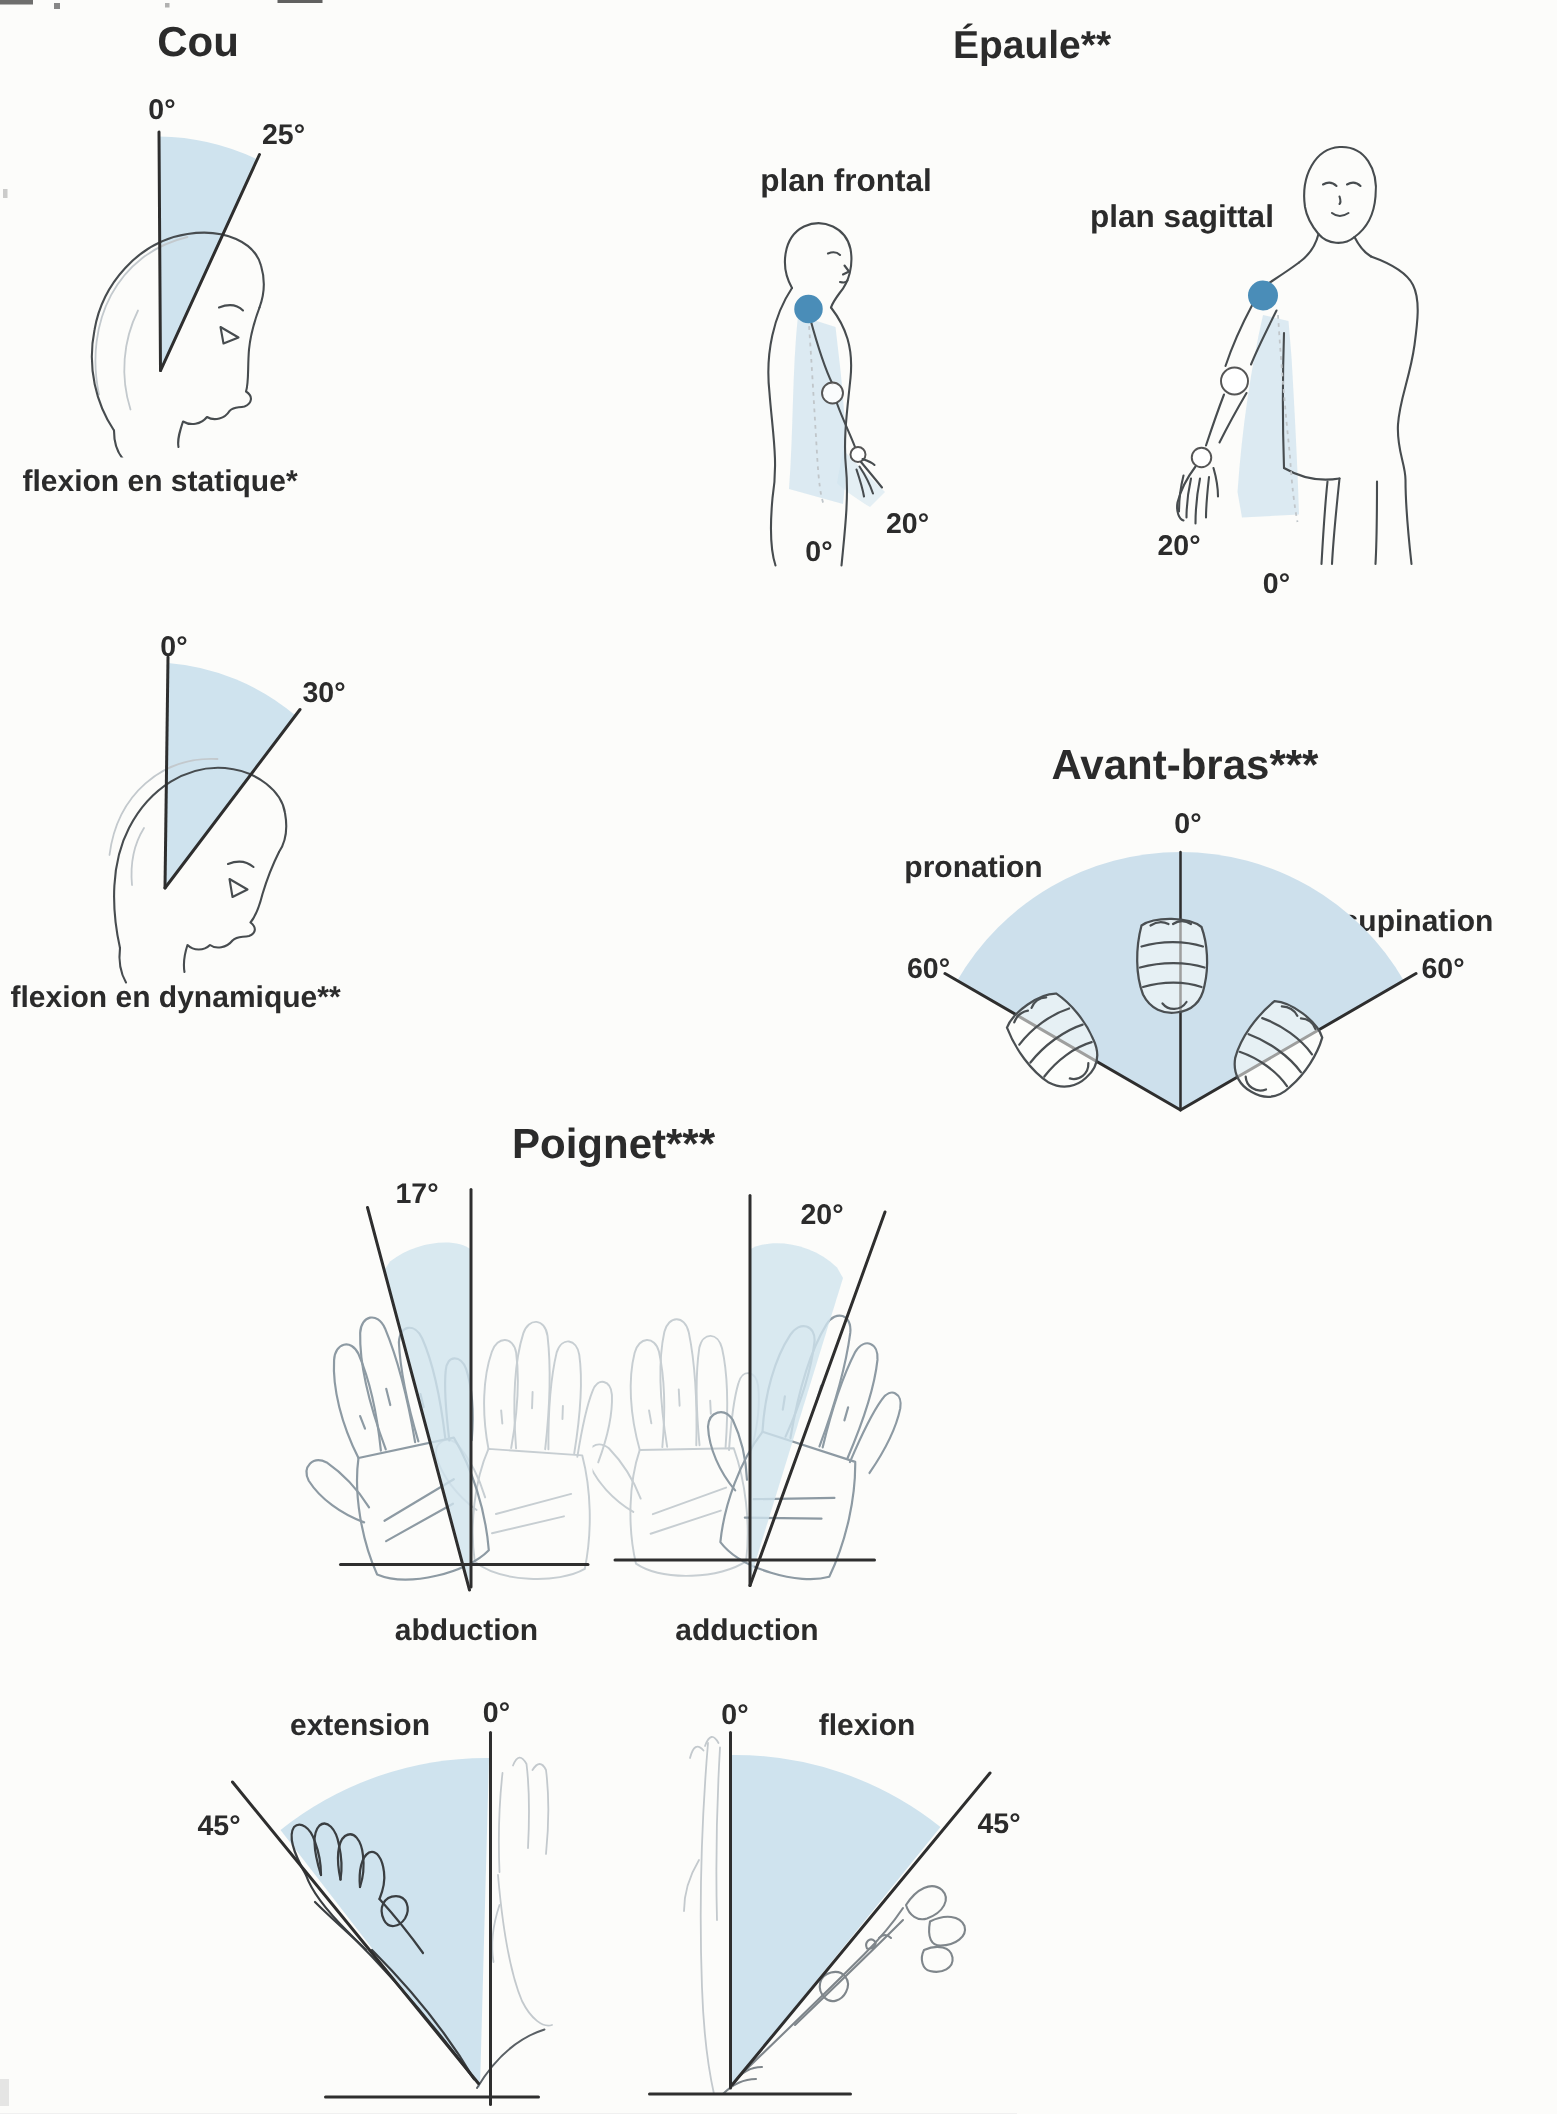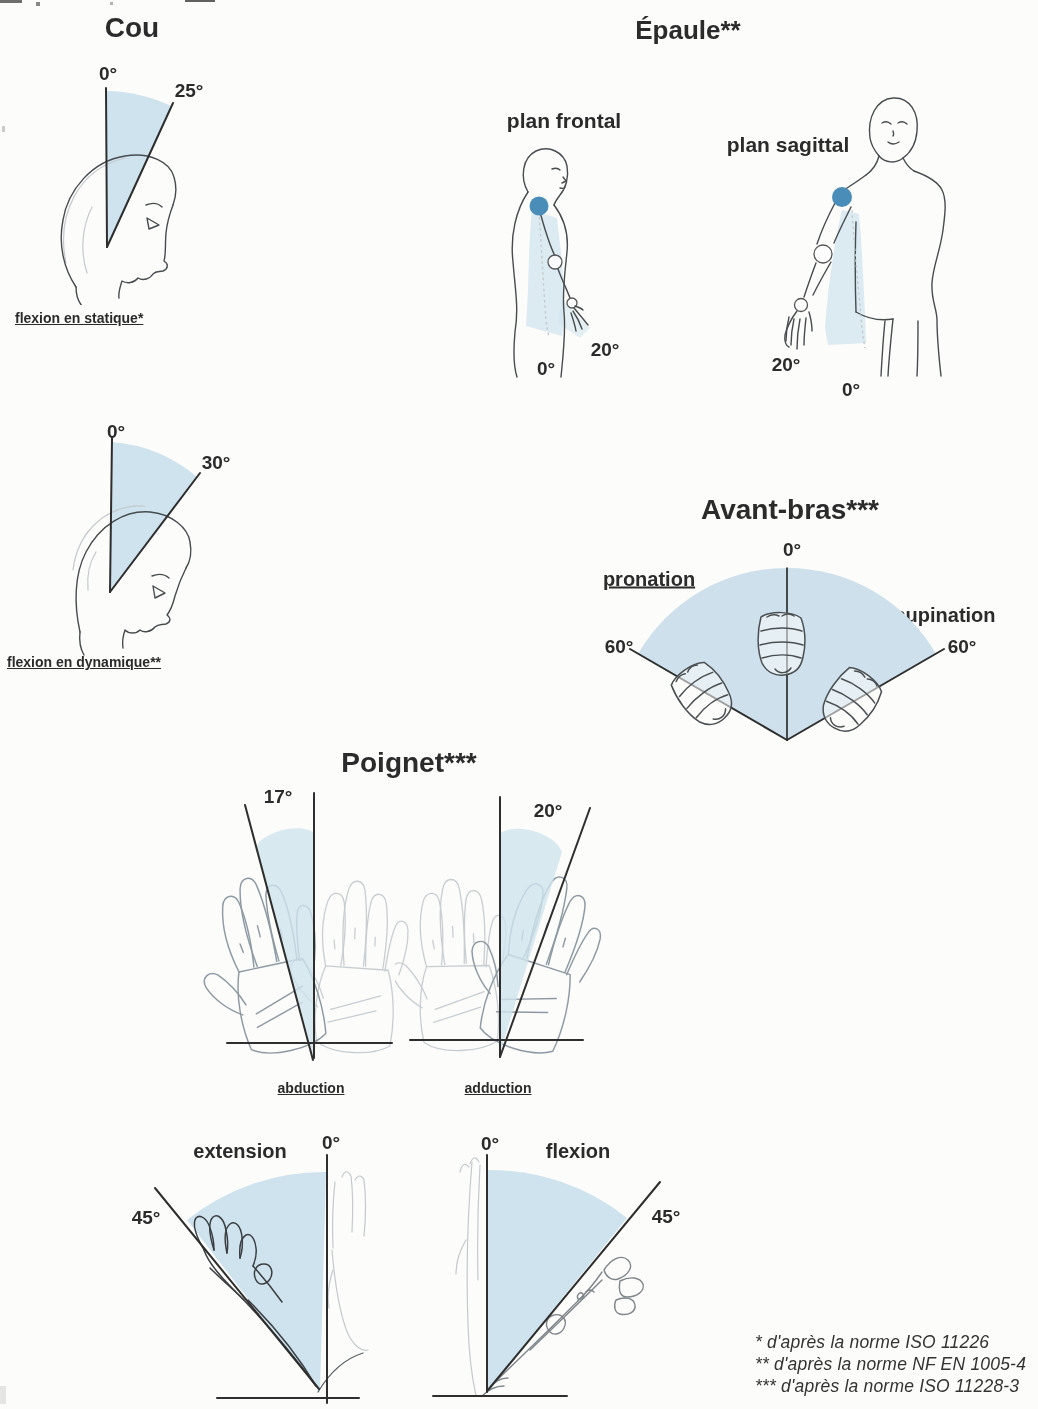--- a/index.html
+++ b/index.html
@@ -15,21 +15,21 @@
     position:absolute;
     transform:translate(-50%,-50%);
     font-weight:600;
     white-space:nowrap;
     color:#2b2b2b;
   }
   .lbl.left-anchor{transform:none;}
   .angle{font-size:19px;}
   .title{font-size:28px;}
   .title-lg{font-size:26px;}
-  .caption{font-size:14px;text-decoration:underline;}
+  .caption{font-size:20px;}
   .sublabel{font-size:21px;}
   .rotlabel{font-size:20px;}
   .fig{position:absolute;}
   .footnotes{
     position:absolute;left:755px;top:1331px;
     font-style:italic;font-size:17.5px;line-height:22px;
     color:#333;font-weight:400;letter-spacing:.2px;
   }
   .artifact{position:absolute;}
   
@@ -153,21 +153,21 @@
       <path class="sketch" d="M 37,221 C 31,229 27,237 25,245 C 24,251 26,256 29,257"></path>
       <path class="sketch" d="M 29,227 C 27,235 26,244 26,251 M 34,229 C 32,238 31,248 31,255 M 40,229 C 38,239 37,250 37,259 M 46,228 C 45,237 44,247 44,255 M 49,222 C 51,229 52,236 52,241"></path>
     </g>
     <circle class="joint" cx="82" cy="107" r="10"></circle>
   </svg>
   <div class="lbl angle" style="left:786px;top:365px;">20°</div>
   <div class="lbl angle" style="left:851px;top:390px;">0°</div>
 
   <div class="lbl title" style="left:790px;top:510px;">Avant-bras***</div>
   <div class="lbl angle" style="left:792px;top:550px;">0°</div>
-  <div class="lbl rotlabel" style="left:649px;top:579px;text-decoration:underline;">pronation</div>
+  <div class="lbl rotlabel" style="left:649px;top:579px;">pronation</div>
   <div class="lbl rotlabel" style="left:945px;top:579px;margin-top:36px;">supination</div>
   <div class="lbl angle" style="left:619px;top:647px;">60°</div>
   <div class="lbl angle" style="left:962px;top:647px;">60°</div>
 
   <svg class="fig" style="left:605px;top:550px;" width="380" height="200" viewBox="0 0 380 200">
     <defs>
       <g id="fist">
         <path d="M -21,-25 C -25,-10 -25,8 -20,21 C -15,31 -6,34 2,33 C 12,32 19,26 21,15 C 24,2 23,-13 19,-24 C 10,-31 -12,-31 -21,-25 Z" fill="rgba(252,253,252,.55)"></path>
         <path d="M -21,-11 C -8,-15 8,-15 20,-11" fill="none"></path>
         <path d="M -22,3 C -8,-1 9,-1 21,3" fill="none"></path>
@@ -277,19 +277,14 @@
       <path d="M 92,276 C 98,270 106,266 114,266"></path>
     </g>
     <path class="ink" d="M 97,35 L 97,272"></path>
     <path class="ink" d="M 98,270 L 270,62"></path>
     <path class="ink" d="M 43,276 L 177,276"></path>
   </svg>
   <div class="lbl angle" style="left:490px;top:1144px;">0°</div>
   <div class="lbl rotlabel" style="left:578px;top:1151px;">flexion</div>
   <div class="lbl angle" style="left:666px;top:1217px;">45°</div>
 
-  <div class="footnotes">
-    <div>* d'après la norme ISO 11226</div>
-    <div>** d'après la norme NF EN 1005-4</div>
-    <div>*** d'après la norme ISO 11228-3</div>
-  </div>
 
 </div>
 
 </body></html>

